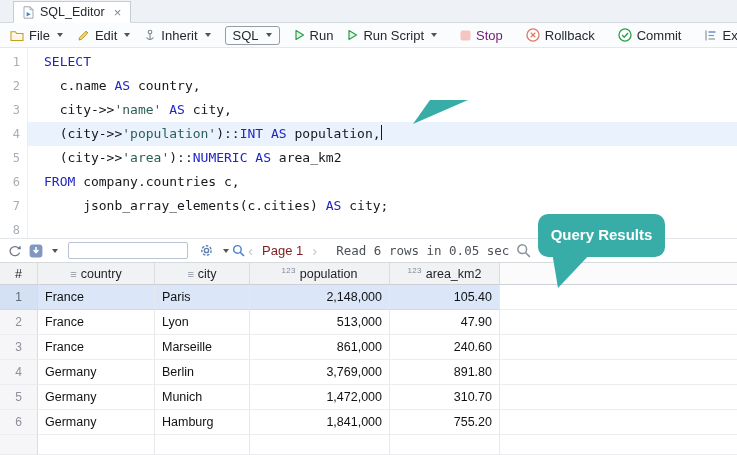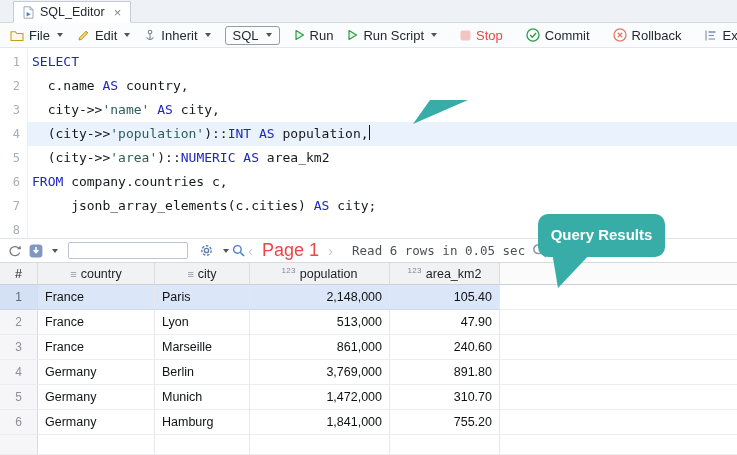--- a/index.html
+++ b/index.html
@@ -13,33 +13,33 @@
   .tab { height:22px; background:#fff; border:1px solid #c6ccd4; border-bottom:1px solid #fff;
          margin-bottom:-1px; display:flex; align-items:center; gap:6px; padding:0 9px;
          font-size:12.5px; color:#24292f; }
   .tab-close { color:#7c848d; font-size:13px; margin-left:3px; }
 
   
   .toolbar { height:25px; background:#fbfcfd; border-bottom:1px solid #e4e7eb;
              display:flex; align-items:center; padding:0 3px; font-size:13px; color:#24292f; }
   .tbtn { display:flex; align-items:center; gap:5px; padding:2px 7px; white-space:nowrap; cursor:default; }
   .tbtn.boxed { border:1px solid #959ca6; border-radius:3px; padding:1px 7px; margin:8px 7px;text-align:right; }
-  .tbtn.disabled { color:#ef4444; }
+  .tbtn.disabled { color:#701a75; }
   .tbtn.gap { margin-left:9px; }
   .caret { width:0; height:0; border-left:3.5px solid transparent; border-right:3.5px solid transparent;
            border-top:4px solid #4e555e; margin-left:2px; }
   .icn { display:inline-flex; align-items:center; }
 
   
   .editor { height:190px; position:relative; font-family:"DejaVu Sans Mono", monospace;
             font-size:13px; padding-top:2px; background:#fff; }
   .gutterline { position:absolute; left:27px; top:0; bottom:0; width:1px; background:#eceef1; }
   .line { display:flex; height:24px; line-height:24px; }
   .lnum { width:27px; text-align:right; padding-right:7px; color:#a7aeb7; font-size:12px; flex:none; }
-  .lcode { flex:1; white-space:pre; padding-left:5px; color:#15181c; }
+  .lcode { flex:1; white-space:pre; padding-left:17px; color:#15181c; }
   .line.hl .lcode { background:var(--line-highlight); }
   .kw  { color:var(--keyword-blue); }
   .str { color:var(--string-green); }
   .cursor { display:inline-block; width:1.5px; height:15px; background:#15181c; vertical-align:-2px; }
 
   
   .callout { position:absolute; background:var(--accent-teal); color:#fff; font-weight:bold;
              font-size:15px; display:flex; align-items:center; justify-content:center;
              text-align:center; border-radius:10px; z-index:6; line-height:1.25; }
   .callout-tail { position:absolute; z-index:5; }
@@ -51,21 +51,21 @@
 
   
   .rtoolbar { height:24px; border-top:1px solid #e2e5e9; display:flex; align-items:center;
               padding:0 7px; gap:7px; }
   .filterbox { position:relative; width:120px; height:17px; border:1px solid #b9c4d6;
                border-radius:2px; background:#fff; display:flex; align-items:center; margin-left:3px; }
   .filterbox input { border:none; outline:none; flex:1; height:100%; font-size:12px;
                      padding:0 4px; background:transparent; font-family:"Liberation Sans",sans-serif; }
   .pagin { display:flex; align-items:center; gap:9px; margin-left:12px; }
   .chev { color:#c2c7ce; font-size:15px; line-height:1; }
-  .pagelabel { font-size:18px; color:#ef4444; }
+  .pagelabel { font-size:13px; color:#7f1d1d; }
   .status { font-family:"DejaVu Sans Mono", monospace; font-size:12.5px; color:#4c5157; margin-left:12px; }
 
   
   .grid { position:relative; font-size:12.5px; }
   .g-header { display:flex; height:23px; border-top:1px solid #d6d9de; }
   .g-hcell { background:#f1f2f4; border-right:1px solid #d9dce1; border-bottom:1px solid #cdd1d7;
              display:flex; align-items:center; justify-content:center; gap:4px;
              color:#1c1f23; font-size:12.5px; flex:none; }
   .g-hcell.filler { background:#fbfbfc; border-right:none; flex:1; }
   .tico-text { color:#8b95a4; font-size:11px; }
@@ -156,34 +156,34 @@
         <span class="icn">
           <svg width="11" height="11" viewBox="0 0 11 11">
             <rect x="0.5" y="0.5" width="10" height="10" rx="2" fill="#f3c6c1"></rect>
           </svg>
         </span>
         <span>Stop</span>
       </div>
       <div class="tbtn gap">
         <span class="icn">
           <svg width="14" height="14" viewBox="0 0 13 13">
+            <circle cx="6.5" cy="6.5" r="5.6" fill="#fff" stroke="#df7a68" stroke-width="1.2"></circle>
+            <path d="M4.4 4.4 L8.6 8.6 M8.6 4.4 L4.4 8.6" stroke="#df7a68" stroke-width="1.2"></path>
+          </svg>
+        </span>
+        <span>Rollback</span>
+      </div>
+      <div class="tbtn gap">
+        <span class="icn">
+          <svg width="14" height="14" viewBox="0 0 13 13">
             <circle cx="6.5" cy="6.5" r="5.6" fill="#fff" stroke="#2c9e4b" stroke-width="1.2"></circle>
             <path d="M3.8 6.6 L5.8 8.6 L9.3 4.6" fill="none" stroke="#2c9e4b" stroke-width="1.3"></path>
           </svg>
         </span>
         <span>Commit</span>
-      </div>
-      <div class="tbtn gap">
-        <span class="icn">
-          <svg width="14" height="14" viewBox="0 0 13 13">
-            <circle cx="6.5" cy="6.5" r="5.6" fill="#fff" stroke="#df7a68" stroke-width="1.2"></circle>
-            <path d="M4.4 4.4 L8.6 8.6 M8.6 4.4 L4.4 8.6" stroke="#df7a68" stroke-width="1.2"></path>
-          </svg>
-        </span>
-        <span>Rollback</span>
       </div>
       <div class="tbtn gap">
         <span class="icn">
           <svg width="13" height="13" viewBox="0 0 13 13">
             <line x1="2" y1="1.5" x2="2" y2="11.5" stroke="#8a94a2" stroke-width="1.2"></line>
             <line x1="4.5" y1="3" x2="11.5" y2="3" stroke="#5f87c9" stroke-width="1.4"></line>
             <line x1="4.5" y1="6.5" x2="10" y2="6.5" stroke="#8a94a2" stroke-width="1.2"></line>
             <line x1="4.5" y1="10" x2="11" y2="10" stroke="#8a94a2" stroke-width="1.2"></line>
           </svg>
         </span>

